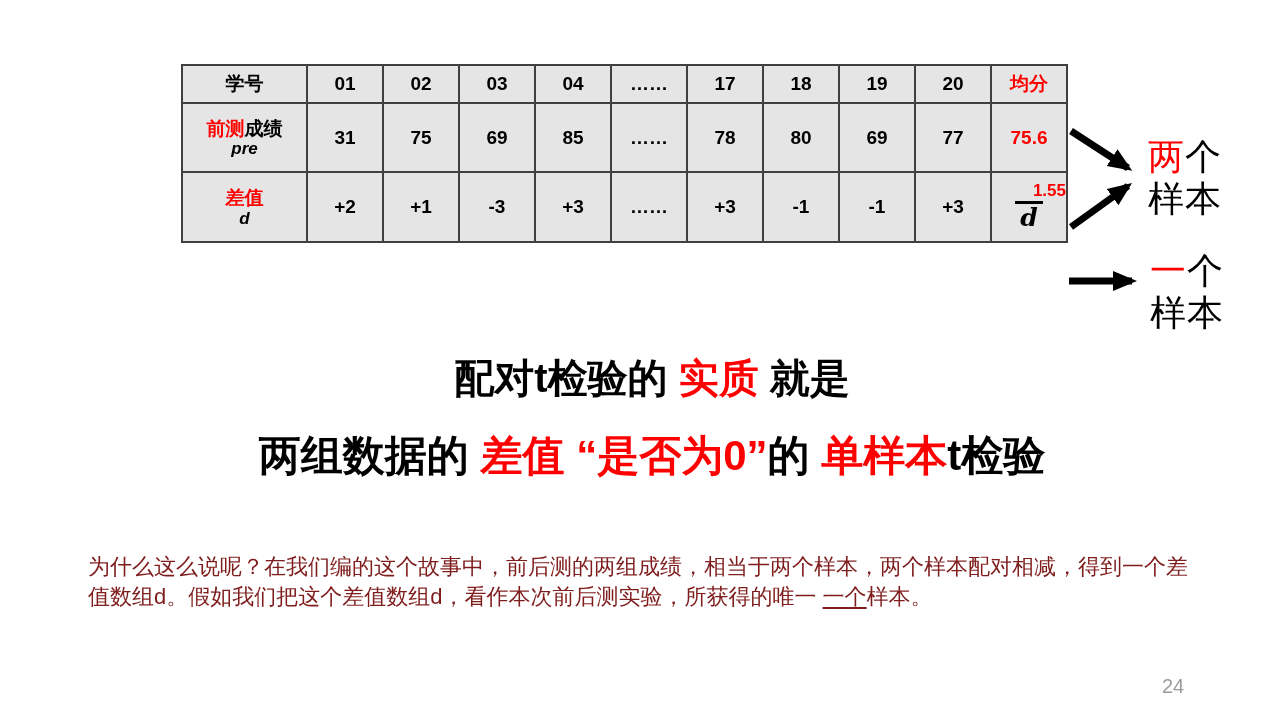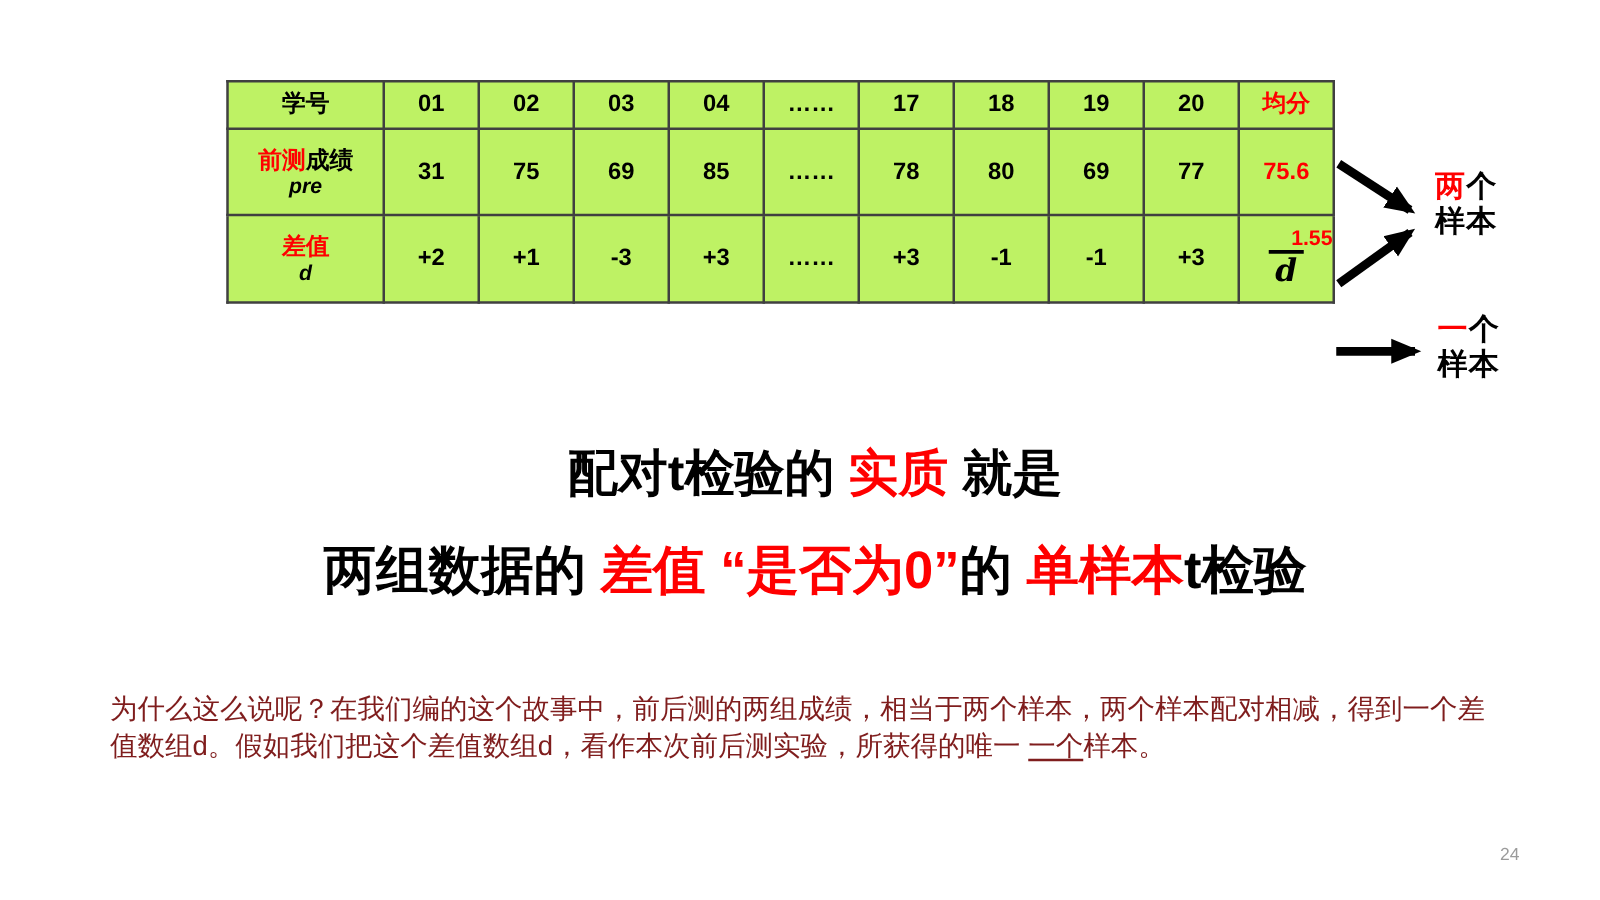--- a/index.html
+++ b/index.html
@@ -16,21 +16,21 @@
   
   table.score {
     position:absolute; left:181px; top:64px;
     border-collapse:collapse; table-layout:fixed;
   }
   table.score td {
     border:2px solid #404040;
     text-align:center; vertical-align:middle;
     font-weight:bold; font-size:19px;
     padding:0; line-height:1.25;
-    background:#bef264;
+    background:#e5e5e5;
   }
   col.c-label { width:125px; }
   col.c-data  { width:76px;  }
   tr.r-head td { height:36px; font-size:19px; }
   tr.r-pre td, tr.r-post td { height:67px; }
   tr.r-d td { height:68px; }
   td.labelcol { background:#dbe3f2; font-size:20px; }
   td.y { background:#fce49b; }
   td.g { background:#a8d08d; }
   .sub { font-style:italic; font-size:17px; font-weight:bold; line-height:1.05; }
@@ -44,24 +44,23 @@
     font-size:25px; line-height:1.05;
     padding:1px 5px 0 5px;
   }
 
   
   svg.arrows { position:absolute; left:0; top:0; pointer-events:none; }
 
   
   .sample-note {
     position:absolute;
-    font-size:24px; line-height:1.18;
+    font-size:36px; line-height:1.18;
     letter-spacing:1px;
     white-space:nowrap;
-    font-weight:bold;
   }
   .note-two { left:1148px; top:136px; }
   .note-one { left:1150px; top:250px; }
 
   
   .title-line {
     position:absolute; left:12px; width:1280px;
     text-align:center; font-weight:bold;
     white-space:nowrap;
   }
@@ -72,21 +71,21 @@
   .paragraph {
     position:absolute; left:88px; top:552px; width:1120px;
     font-size:22px; line-height:30px;
     color:#7f1d1d;
   }
   .uline { text-decoration:underline; text-underline-offset:3px; }
 
   
   .page-num {
     position:absolute; left:1162px; top:675px;
-    font-size:14px; color:#9b9b9b;margin-left:38px;
+    font-size:20px; color:#9b9b9b;
   }
 </style>
 </head>
 <body>
 
 <table class="score">
   <colgroup>
     <col class="c-label">
     <col class="c-data">
       <col class="c-data">

